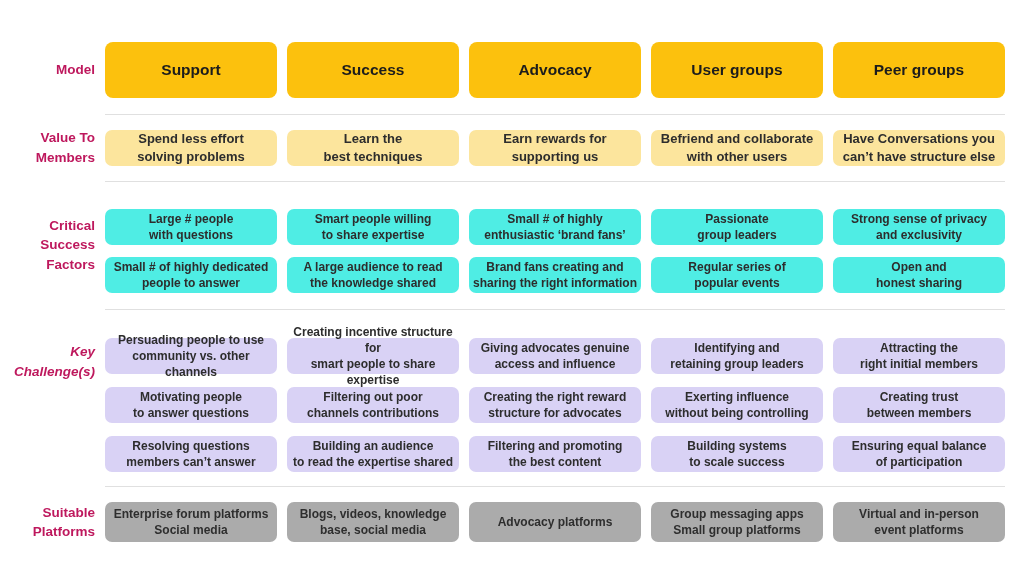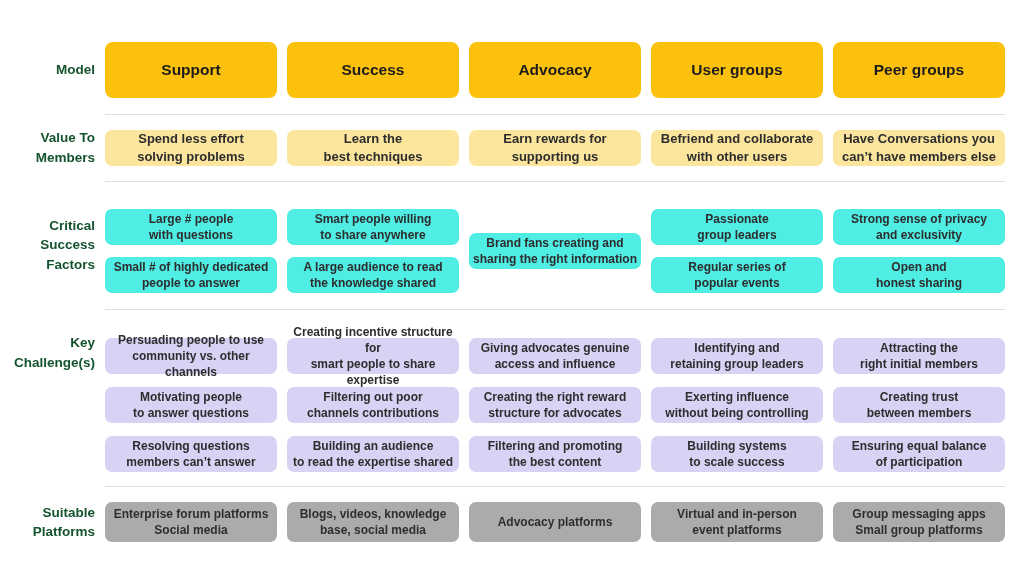--- a/index.html
+++ b/index.html
@@ -19,26 +19,26 @@
   .row {
     display: grid;
     grid-template-columns: 95px repeat(5, 172px);
     column-gap: 10px;
     align-items: center;
   }
   .rowlabel {
     text-align: right;
     font-size: 13.5px;
     font-weight: 700;
-    color: #14532d;
+    color: #be185d;
     line-height: 1.45;
     white-space: pre-line;
     align-self: center;
   }
-  .r-challenges .rowlabel { align-self: start; margin-top: 7px; }
+  .r-challenges .rowlabel { align-self: start; margin-top: 16px; font-style: italic; }
   .cell {
     display: flex;
     align-items: center;
     justify-content: center;
     text-align: center;
     border-radius: 7px;
     white-space: pre-line;
     color: var(--text, #2d2d2d);
     font-weight: 700;
     line-height: 1.35;
@@ -112,42 +112,44 @@
 Members</div>
     <div class="cell value">Spend less effort
 solving problems</div>
     <div class="cell value">Learn the
 best techniques</div>
     <div class="cell value">Earn rewards for
 supporting us</div>
     <div class="cell value">Befriend and collaborate
 with other users</div>
     <div class="cell value">Have Conversations you
-can’t have members else</div>
+can’t have structure else</div>
   </section>
 
   <div class="divider d2"></div>
 
   <section class="row r-csf">
     <div class="rowlabel">Critical
 Success
 Factors</div>
     <div class="stack">
       <div class="cell csf">Large # people
 with questions</div>
       <div class="cell csf">Small # of highly dedicated
 people to answer</div>
     </div>
     <div class="stack">
       <div class="cell csf">Smart people willing
-to share anywhere</div>
+to share expertise</div>
       <div class="cell csf">A large audience to read
 the knowledge shared</div>
     </div>
     <div class="stack">
+      <div class="cell csf">Small # of highly
+enthusiastic ‘brand fans’</div>
       <div class="cell csf">Brand fans creating and
 sharing the right information</div>
     </div>
     <div class="stack">
       <div class="cell csf">Passionate
 group leaders</div>
       <div class="cell csf">Regular series of
 popular events</div>
     </div>
     <div class="stack">
@@ -208,19 +210,19 @@
   <div class="divider d4"></div>
 
   <section class="row r-platforms">
     <div class="rowlabel">Suitable
 Platforms</div>
     <div class="cell plat">Enterprise forum platforms
 Social media</div>
     <div class="cell plat">Blogs, videos, knowledge
 base, social media</div>
     <div class="cell plat">Advocacy platforms</div>
+    <div class="cell plat">Group messaging apps
+Small group platforms</div>
     <div class="cell plat">Virtual and in-person
 event platforms</div>
-    <div class="cell plat">Group messaging apps
-Small group platforms</div>
   </section>
 
 </div>
 
 </body></html>

